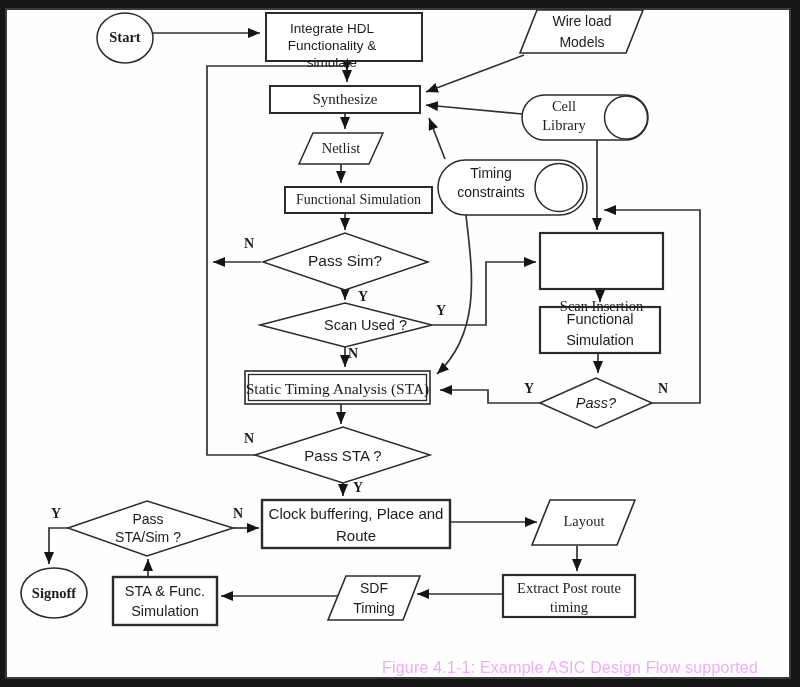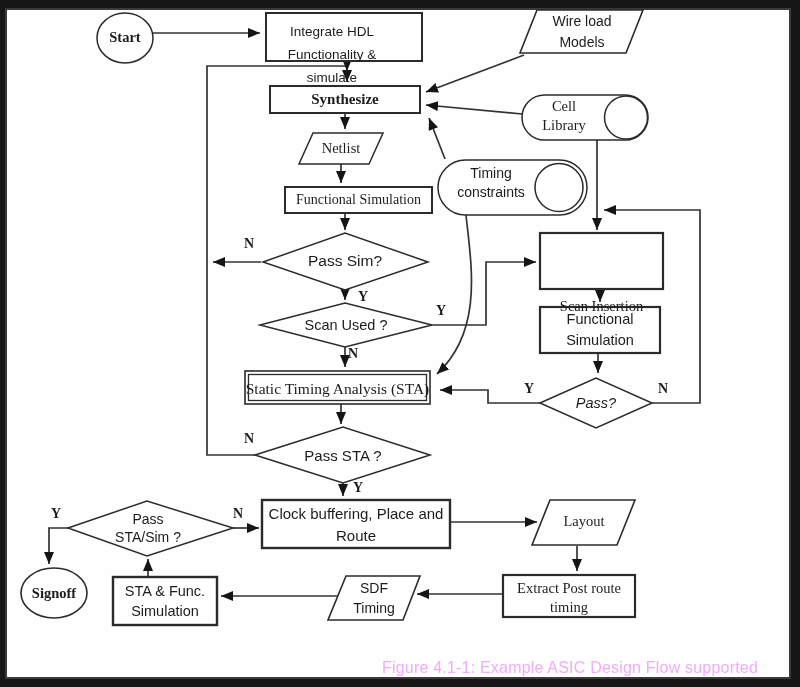--- a/index.html
+++ b/index.html
@@ -84,33 +84,33 @@
       <polygon points="550,500 635,500 617,545 532,545" stroke-width="1.6"></polygon>
       <rect x="503" y="575" width="132" height="42" stroke-width="2.2"></rect>
       <polygon points="346,576 420,576 403,620 328,620" stroke-width="1.6"></polygon>
       <rect x="113" y="577" width="104" height="48" stroke-width="2.4"></rect>
       <polygon points="68,528 147,501 233,528 147,556" stroke-width="1.5"></polygon>
       <ellipse cx="54" cy="593" rx="33" ry="25" stroke-width="1.6"></ellipse>
     </g>
   </svg>
 
   <div class="lbl serif bold" style="left:95px;top:29px;width:60px;font-size:14.5px;">Start</div>
-  <div class="lbl sans" style="left:266px;top:20px;width:132px;font-size:13.5px;line-height:23px;">Integrate HDL
+  <div class="lbl sans" style="left:266px;top:20px;width:132px;font-size:13.5px;line-height:17px;">Integrate HDL
 Functionality &amp; simulate</div>
   <div class="lbl sans" style="left:532px;top:11px;width:100px;font-size:14px;line-height:21px;">Wire load
 Models</div>
-  <div class="lbl serif" style="left:270px;top:91px;width:150px;font-size:15px;font-weight:bold;">Synthesize</div>
+  <div class="lbl serif" style="left:270px;top:91px;width:150px;font-size:15px;">Synthesize</div>
   <div class="lbl serif" style="left:522px;top:97px;width:84px;font-size:14.5px;line-height:19px;">Cell
 Library</div>
   <div class="lbl serif" style="left:301px;top:140px;width:80px;font-size:14.5px;">Netlist</div>
   <div class="lbl sans" style="left:438px;top:164px;width:106px;font-size:14px;line-height:19px;">Timing
 constraints</div>
   <div class="lbl serif" style="left:285px;top:192px;width:147px;font-size:14px;">Functional Simulation</div>
   <div class="lbl sans" style="left:285px;top:252px;width:120px;font-size:15.5px;">Pass Sim?</div>
-  <div class="lbl sans" style="left:285px;top:317px;width:122px;font-size:14.5px;">Scan Used ?</div>
+  <div class="lbl sans" style="left:285px;top:317px;width:122px;font-size:14.5px;text-align:right;">Scan Used ?</div>
   <div class="lbl serif" style="left:540px;top:253px;width:123px;font-size:14.5px;margin-top:45px;">Scan Insertion</div>
   <div class="lbl sans" style="left:540px;top:309px;width:120px;font-size:14.5px;line-height:21px;">Functional
 Simulation</div>
   <div class="lbl sans" style="left:556px;top:395px;width:80px;font-size:14.5px;font-style:italic;">Pass?</div>
   <div class="lbl serif" style="left:245px;top:380px;width:185px;font-size:15.5px;">Static Timing Analysis (STA)</div>
   <div class="lbl sans" style="left:283px;top:447px;width:120px;font-size:15px;">Pass STA ?</div>
   <div class="lbl sans" style="left:262px;top:503px;width:188px;font-size:15px;line-height:21.5px;">Clock buffering, Place and
 Route</div>
   <div class="lbl serif" style="left:544px;top:513px;width:80px;font-size:14.5px;">Layout</div>
   <div class="lbl serif" style="left:503px;top:579px;width:132px;font-size:14.5px;line-height:19px;">Extract Post route

